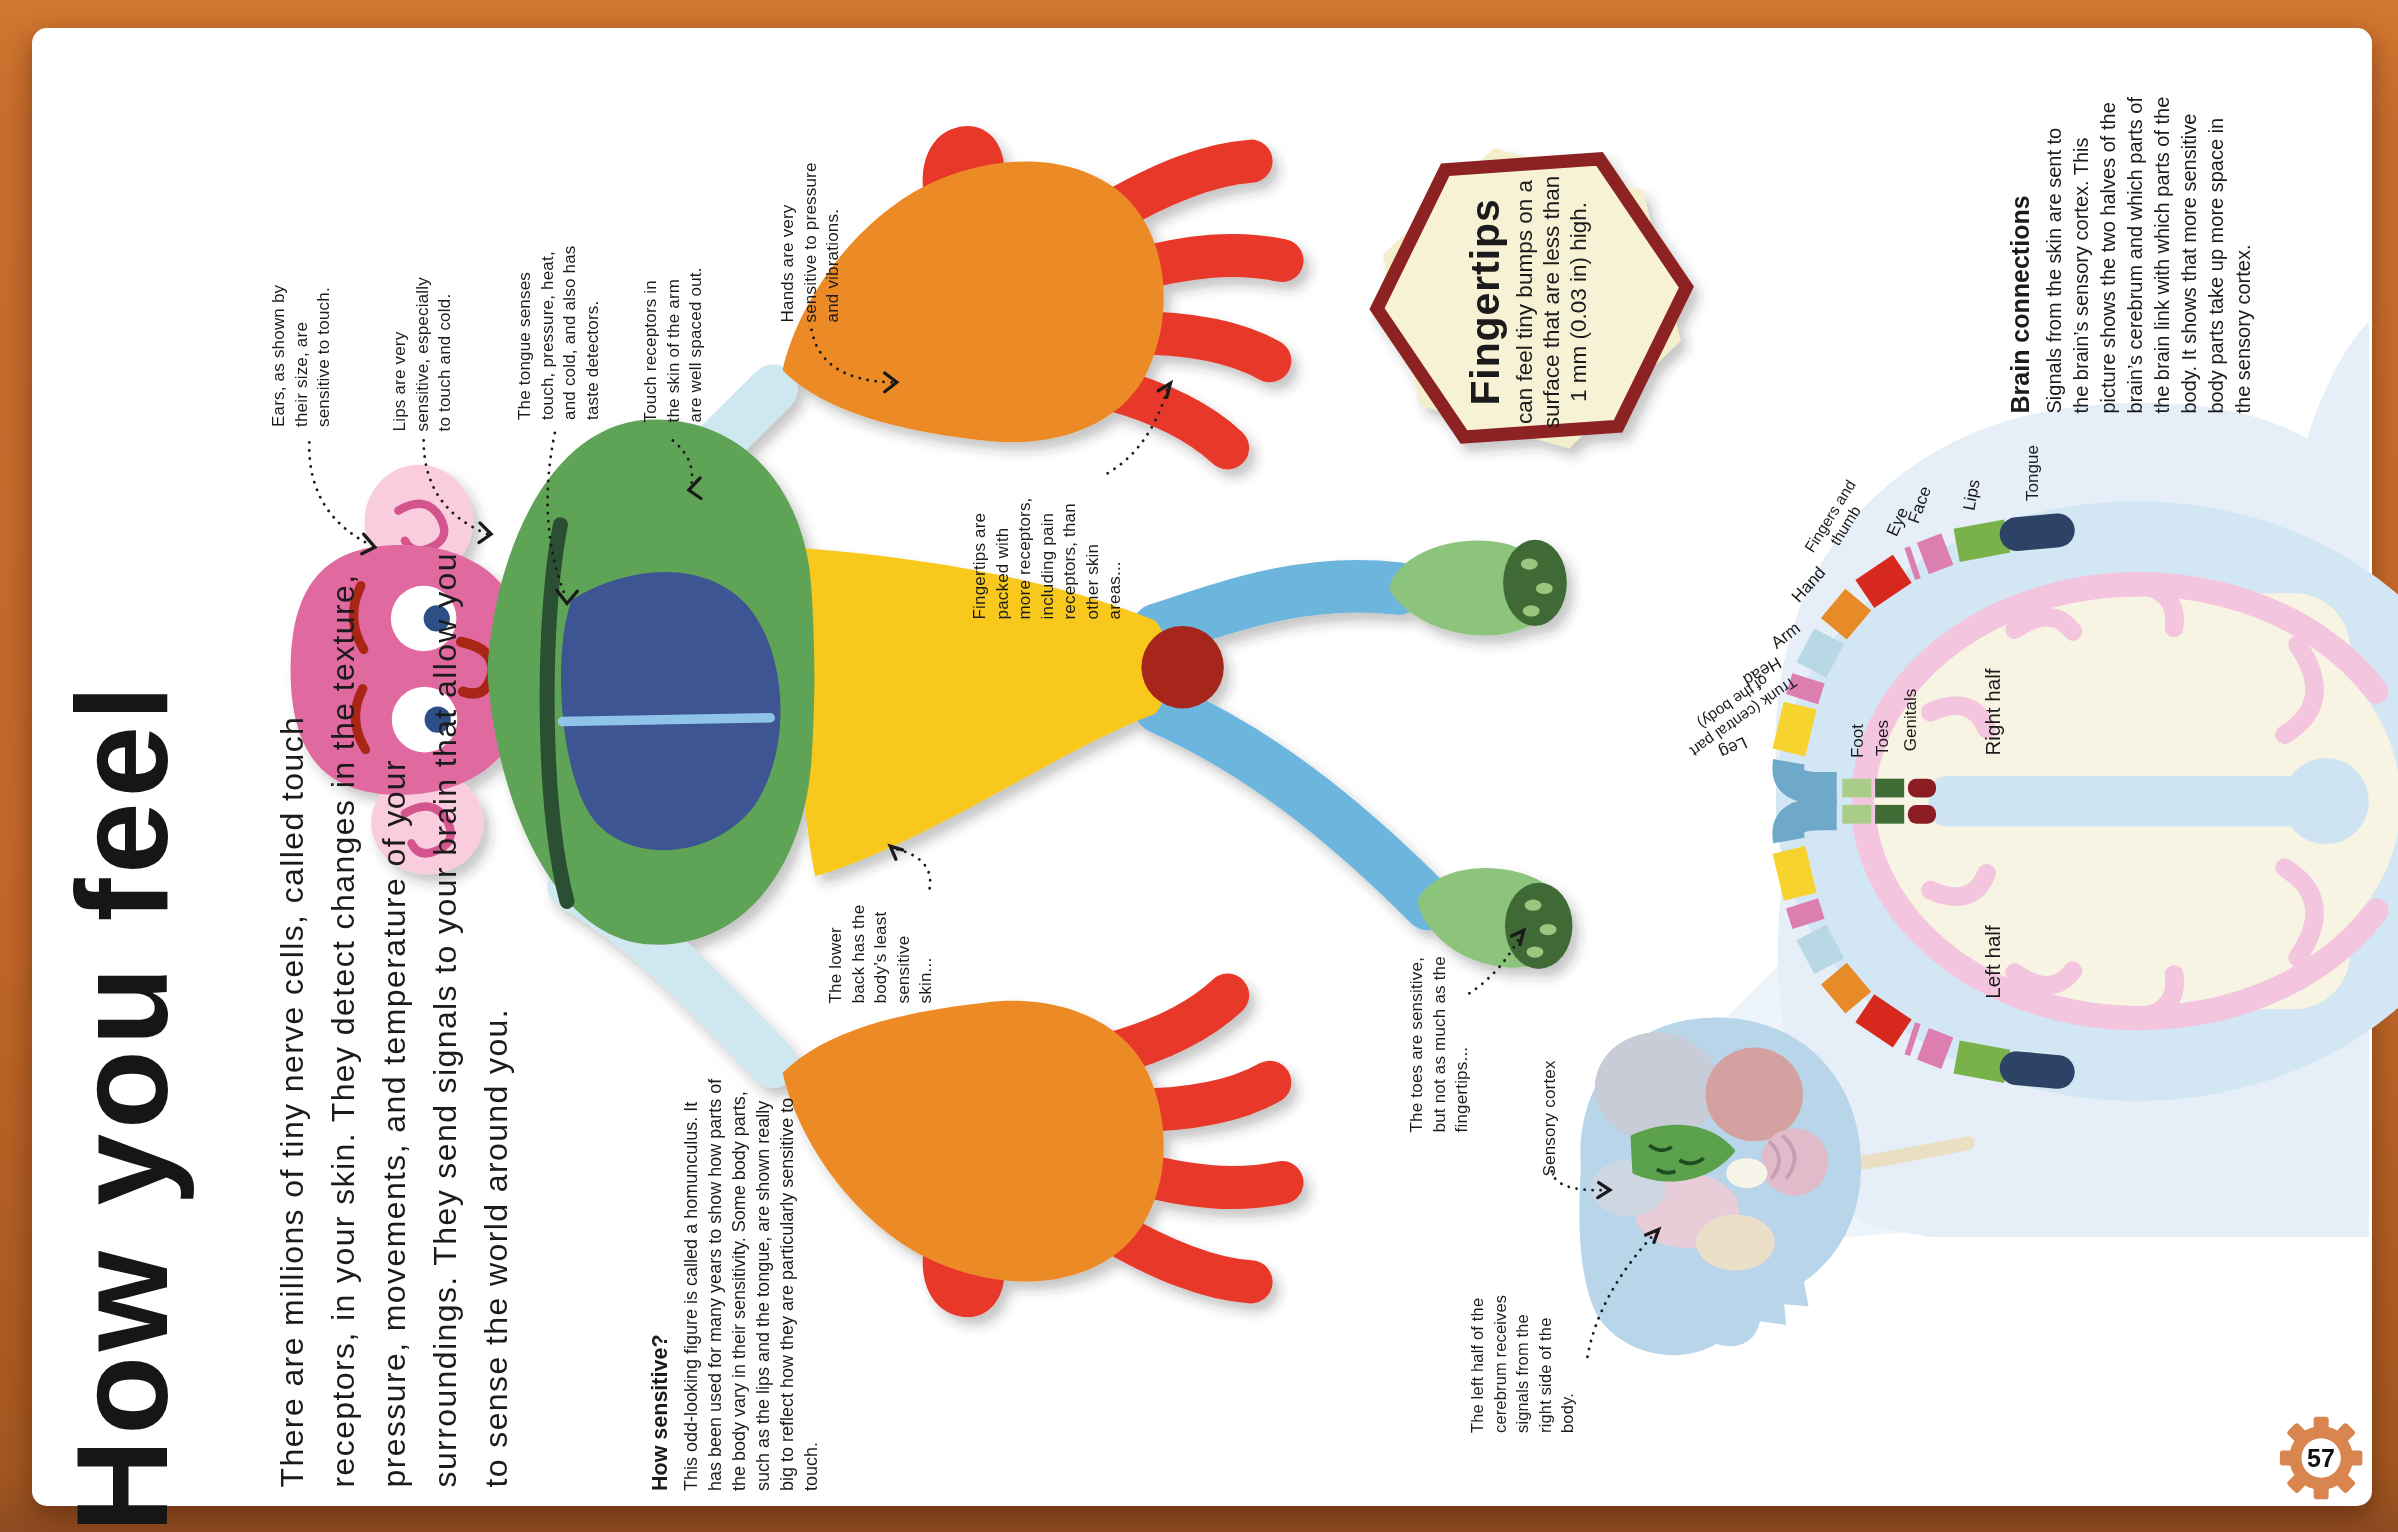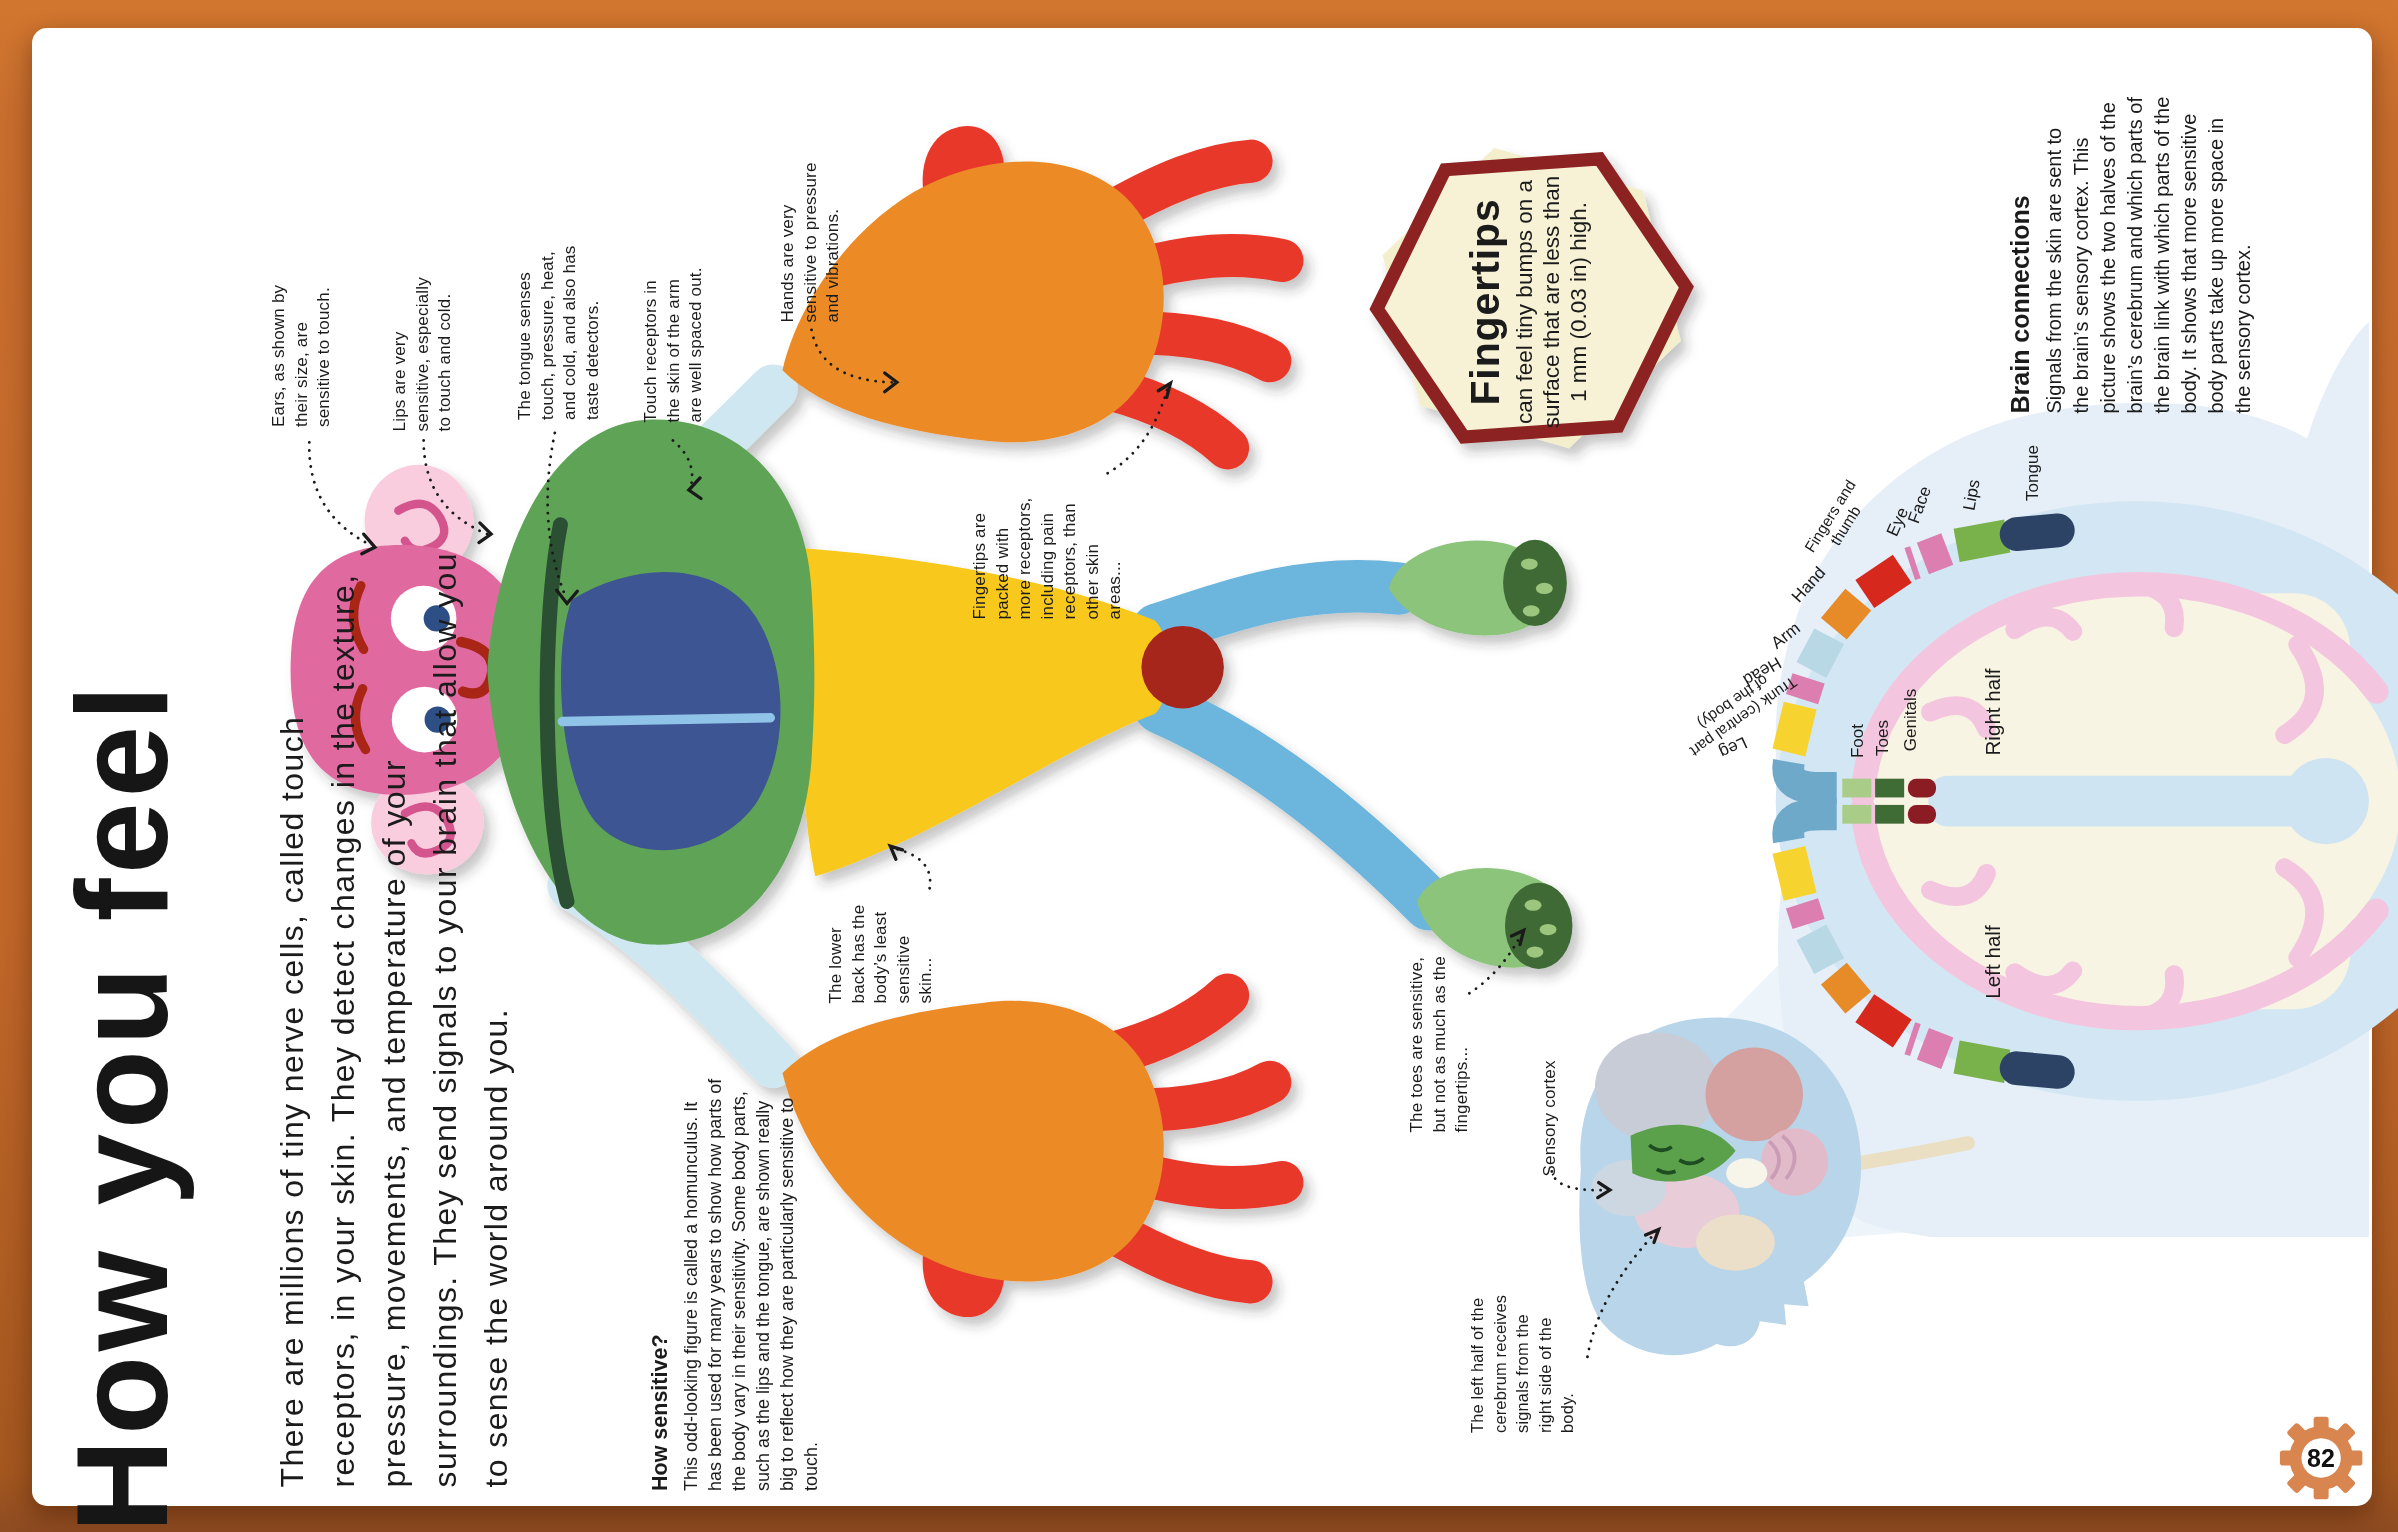--- a/index.html
+++ b/index.html
@@ -322,14 +322,14 @@
 <div class="arc" style="left:1786px;top:636px;transform:translate(-50%,-50%) rotate(-38deg);">Arm</div>
 <div class="arc" style="left:1762px;top:671px;transform:translate(-50%,-50%) rotate(150deg);">Head</div>
 <div class="arc wrap" style="left:1738px;top:709px;width:133px;transform:translate(-50%,-50%) rotate(145deg);">Trunk (central part of the body)</div>
 <div class="arc" style="left:1733px;top:747px;transform:translate(-50%,-50%) rotate(155deg);">Leg</div>
 <div class="arc" style="left:1858px;top:741px;transform:translate(-50%,-50%) rotate(-90deg);">Foot</div>
 <div class="arc" style="left:1883px;top:738px;transform:translate(-50%,-50%) rotate(-90deg);">Toes</div>
 <div class="arc" style="left:1911px;top:720px;transform:translate(-50%,-50%) rotate(-90deg);">Genitals</div>
 <div class="arc half" style="left:1993px;top:712px;transform:translate(-50%,-50%) rotate(-90deg);">Right half</div>
 <div class="arc half" style="left:1993px;top:962px;transform:translate(-50%,-50%) rotate(-90deg);">Left half</div>
 
-<div id="pagenum">82</div>
+<div id="pagenum">57</div>
 
 
 </body></html>

